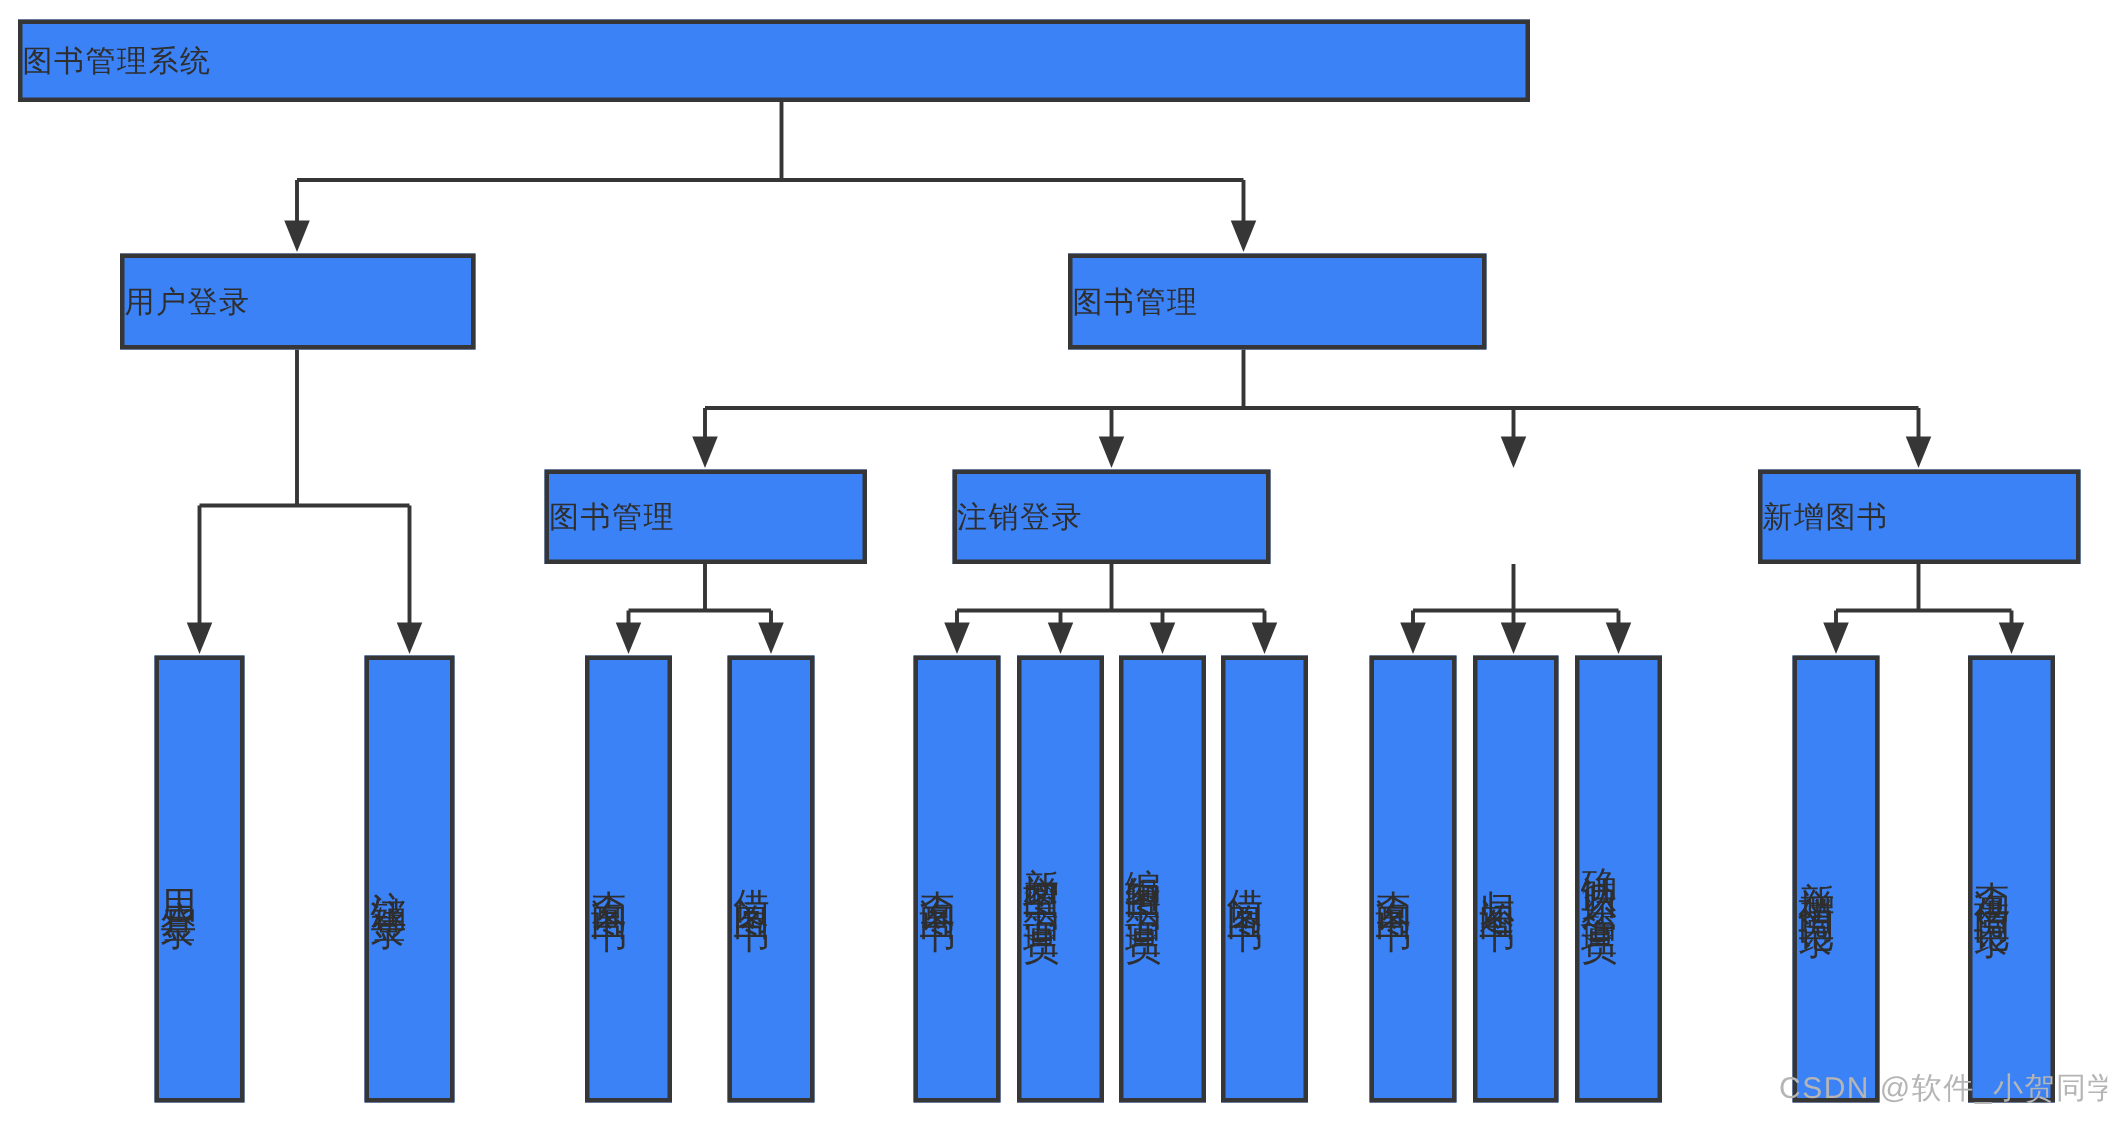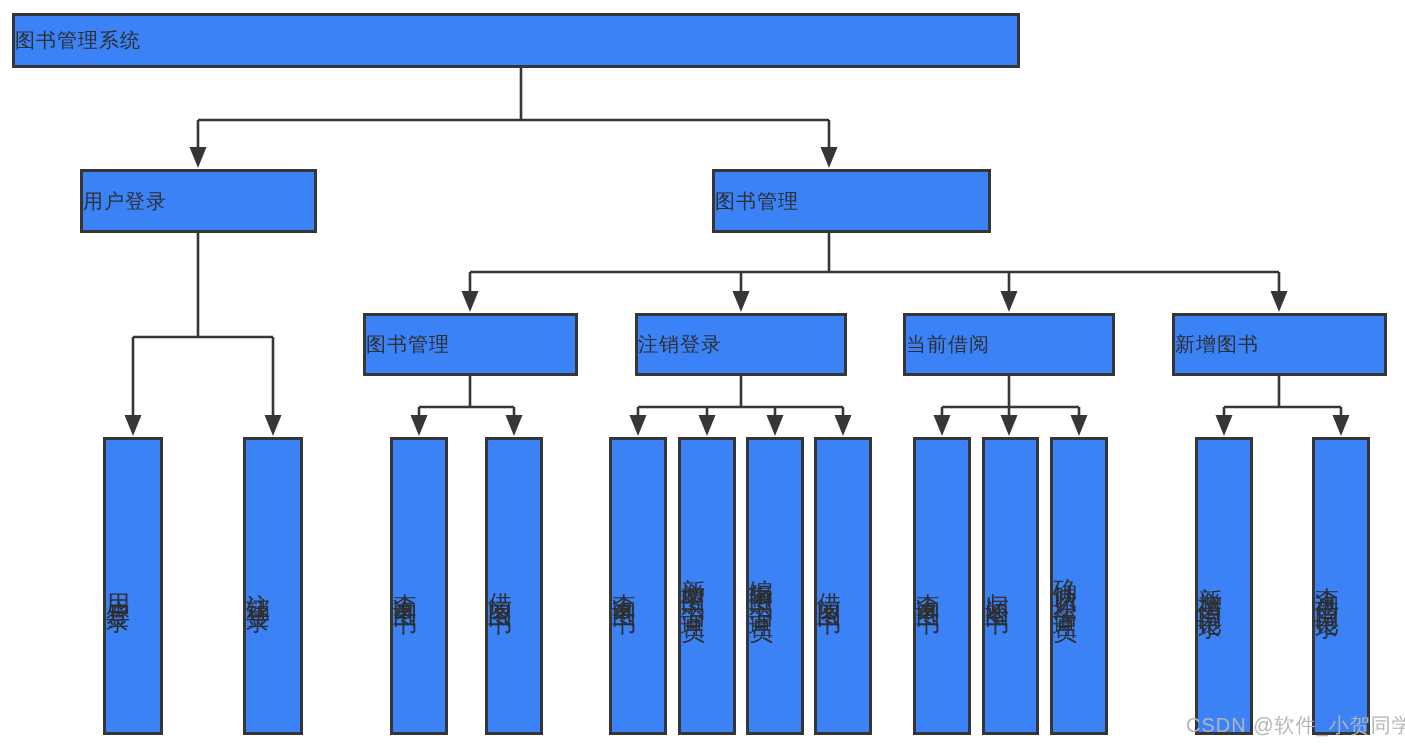--- a/index.html
+++ b/index.html
@@ -109,23 +109,20 @@
   <div class="box h" style="left:712px;top:169px;width:279px;height:64px">
     <span>图书管理</span>
   </div>
 
   <div class="box h" style="left:363px;top:313px;width:215px;height:63px">
     <span>图书管理</span>
   </div>
   <div class="box h" style="left:635px;top:313px;width:212px;height:63px">
     <span>注销登录</span>
   </div>
-  <div class="box h" style="left:903px;top:313px;width:212px;height:63px">
-    <span>当前借阅</span>
-  </div>
   <div class="box h" style="left:1172px;top:313px;width:215px;height:63px">
     <span>新增图书</span>
   </div>
 
   <div class="box v" style="left:103px;top:437px;width:60px;height:298px">
     <span>用户登录</span>
   </div>
   <div class="box v" style="left:243px;top:437px;width:60px;height:298px">
     <span>注销登录</span>
   </div>

